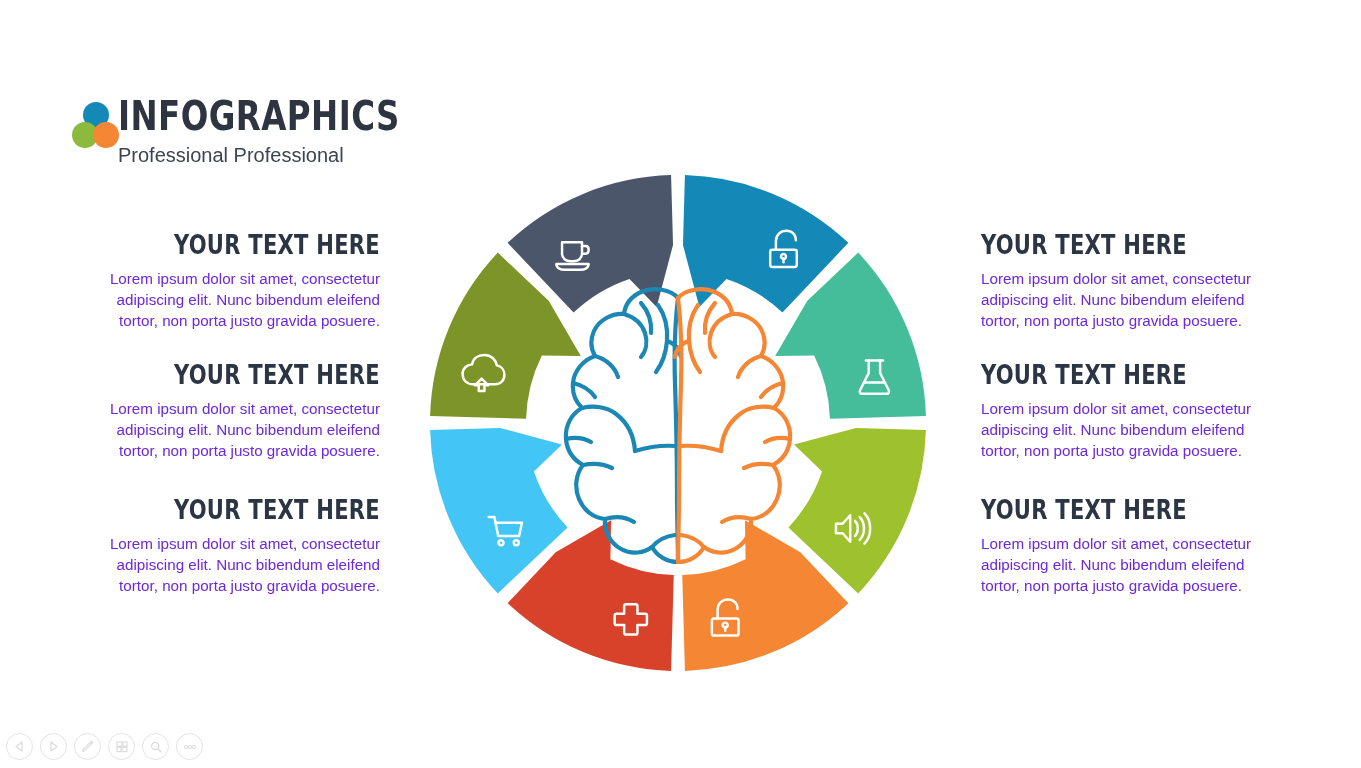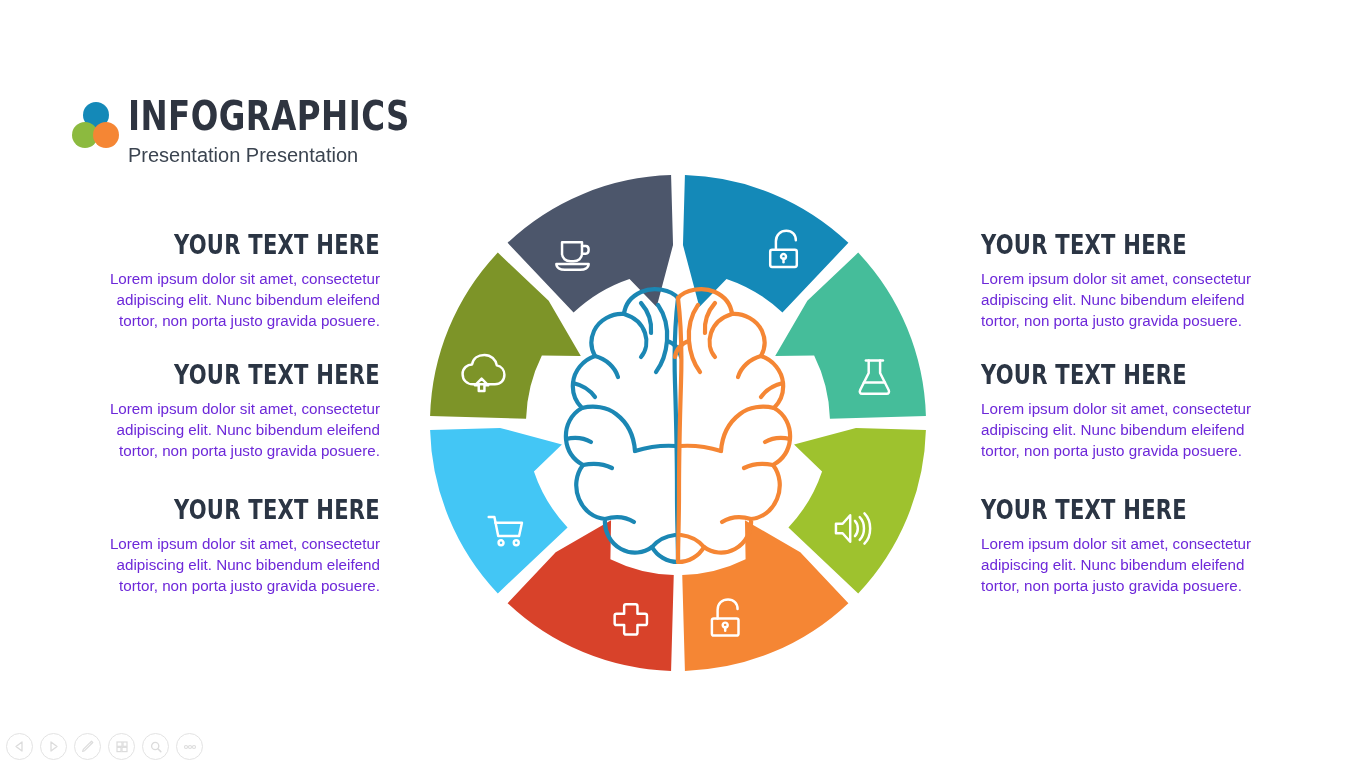--- a/index.html
+++ b/index.html
@@ -29,21 +29,21 @@
     margin-top: 6px;
   }
   #brand-mark .dot {
     position: absolute;
     width: 26px; height: 26px;
     border-radius: 50%;
   }
   #brand-mark .dot.top    { left: 11px; top: 0px;  background: #1489b8; }
   #brand-mark .dot.left   { left: 0px;  top: 20px; background: #8cba3f; }
   #brand-mark .dot.right  { left: 21px; top: 20px; background: #f58634; }
-  #brand-text { margin-left: 10px; }
+  #brand-text { }
   #brand-title {
     font-family: "DejaVu Sans Condensed", "Liberation Sans Narrow", "Liberation Sans", sans-serif;
     font-weight: 700;
     font-size: 41px;
     letter-spacing: 0.5px;
     line-height: 1.0;
     color: #2e3440;
     transform: scaleX(0.88);
     transform-origin: left center;
     white-space: nowrap;
@@ -118,21 +118,21 @@
 <div id="stage">
 
   <div id="brand">
     <div id="brand-mark">
       <span class="dot top"></span>
       <span class="dot left"></span>
       <span class="dot right"></span>
     </div>
     <div id="brand-text">
       <div id="brand-title">INFOGRAPHICS</div>
-      <div id="brand-subtitle">Presentation Presentation</div>
+      <div id="brand-subtitle">Professional Professional</div>
     </div>
   </div>
 
   <div class="text-block left-block row-1">
     <div class="tb-heading">YOUR TEXT HERE</div>
     <div class="tb-body">Lorem ipsum dolor sit amet, consectetur adipiscing elit. Nunc bibendum eleifend tortor, non porta justo gravida posuere.</div>
   </div>
   <div class="text-block left-block row-2">
     <div class="tb-heading">YOUR TEXT HERE</div>
     <div class="tb-body">Lorem ipsum dolor sit amet, consectetur adipiscing elit. Nunc bibendum eleifend tortor, non porta justo gravida posuere.</div>

